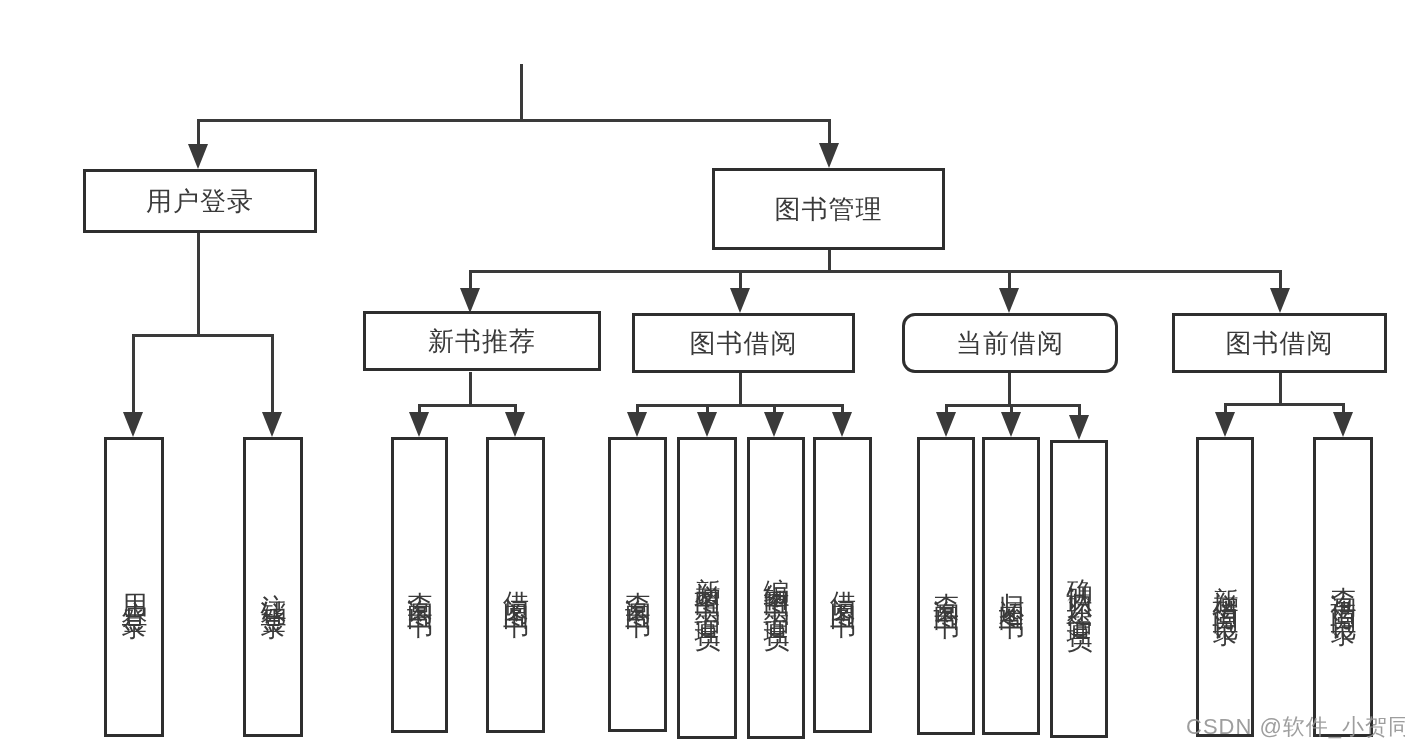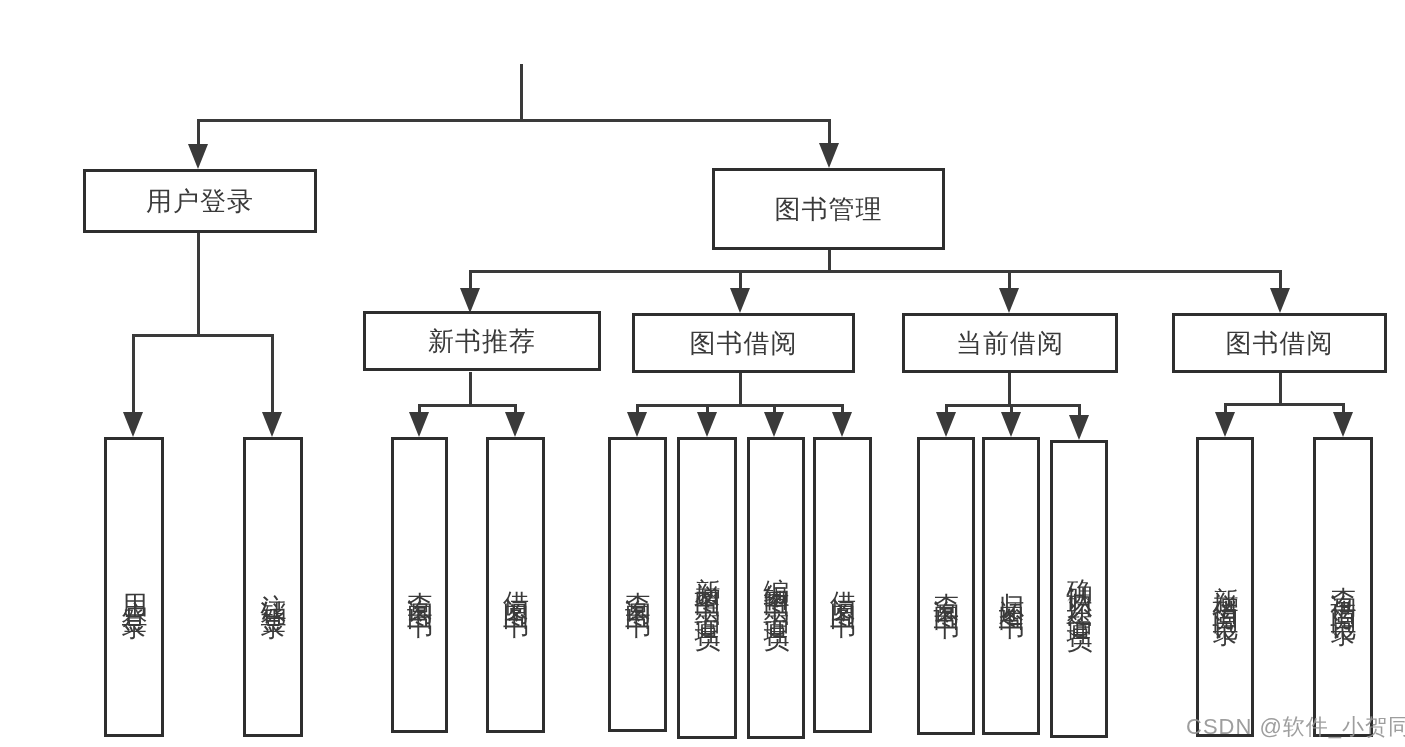--- a/index.html
+++ b/index.html
@@ -105,21 +105,21 @@
   </div>
 
   <div class="node" style="left:363px;top:311px;width:238px;height:60px;">
     <span>新书推荐</span>
   </div>
 
   <div class="node" style="left:632px;top:313px;width:223px;height:60px;font-family:Liberation Mono, monospace;">
     <span>图书借阅</span>
   </div>
 
-  <div class="node" style="left:902px;top:313px;width:216px;height:60px;">
+  <div class="node" style="left:902px;top:313px;width:216px;height:60px;border-radius:13px;">
     <span>当前借阅</span>
   </div>
 
   <div class="node" style="left:1172px;top:313px;width:215px;height:60px;">
     <span>图书借阅</span>
   </div>
 
   <div class="node leaf" style="left:104px;top:437px;width:60px;height:300px;">
     <span class="vtext">用户登录</span>
   </div>

